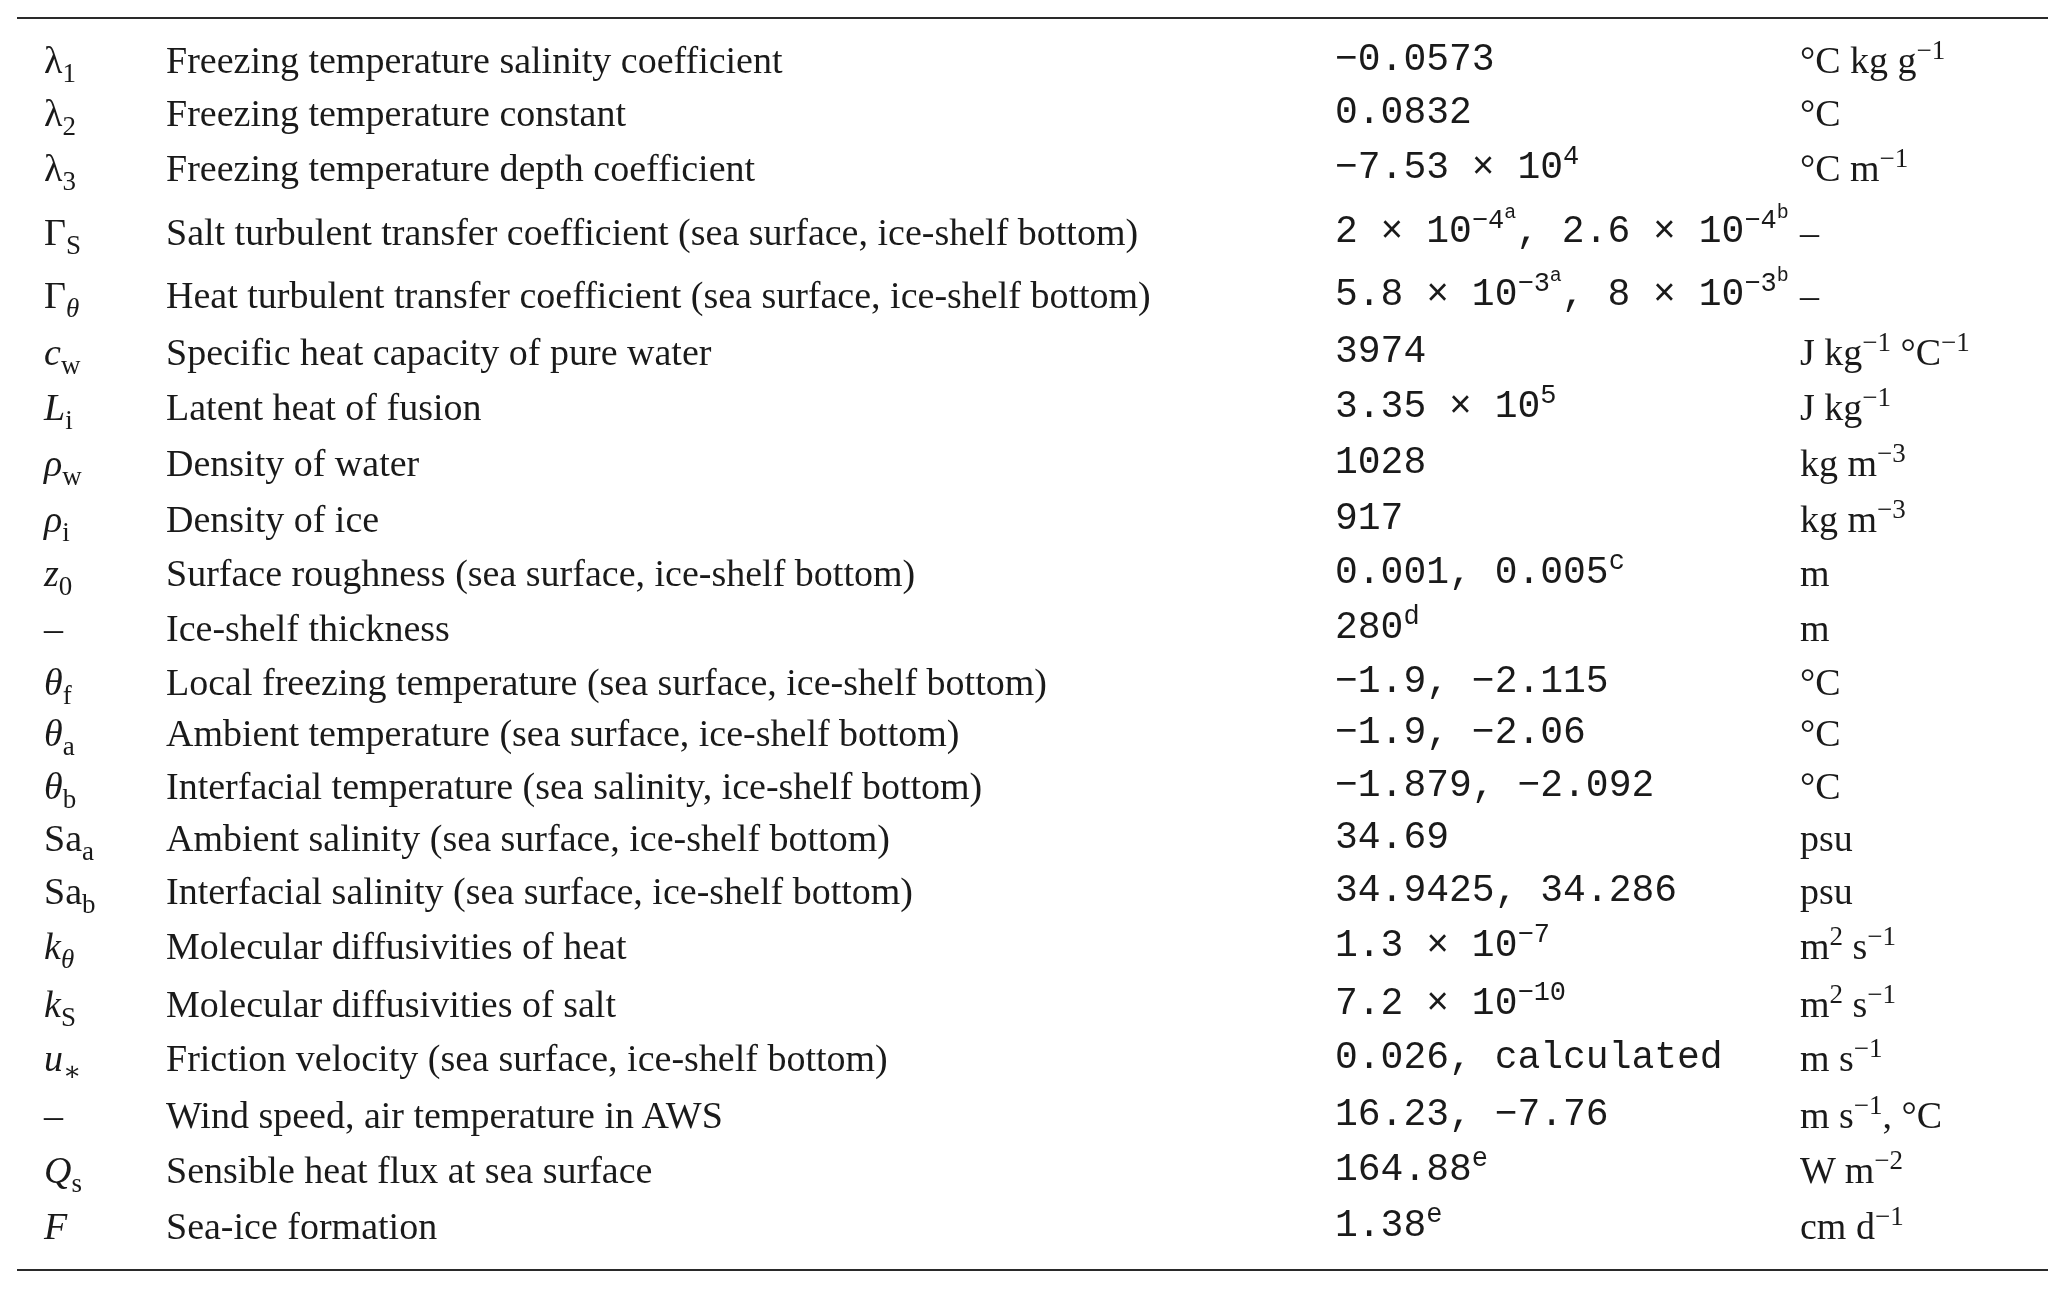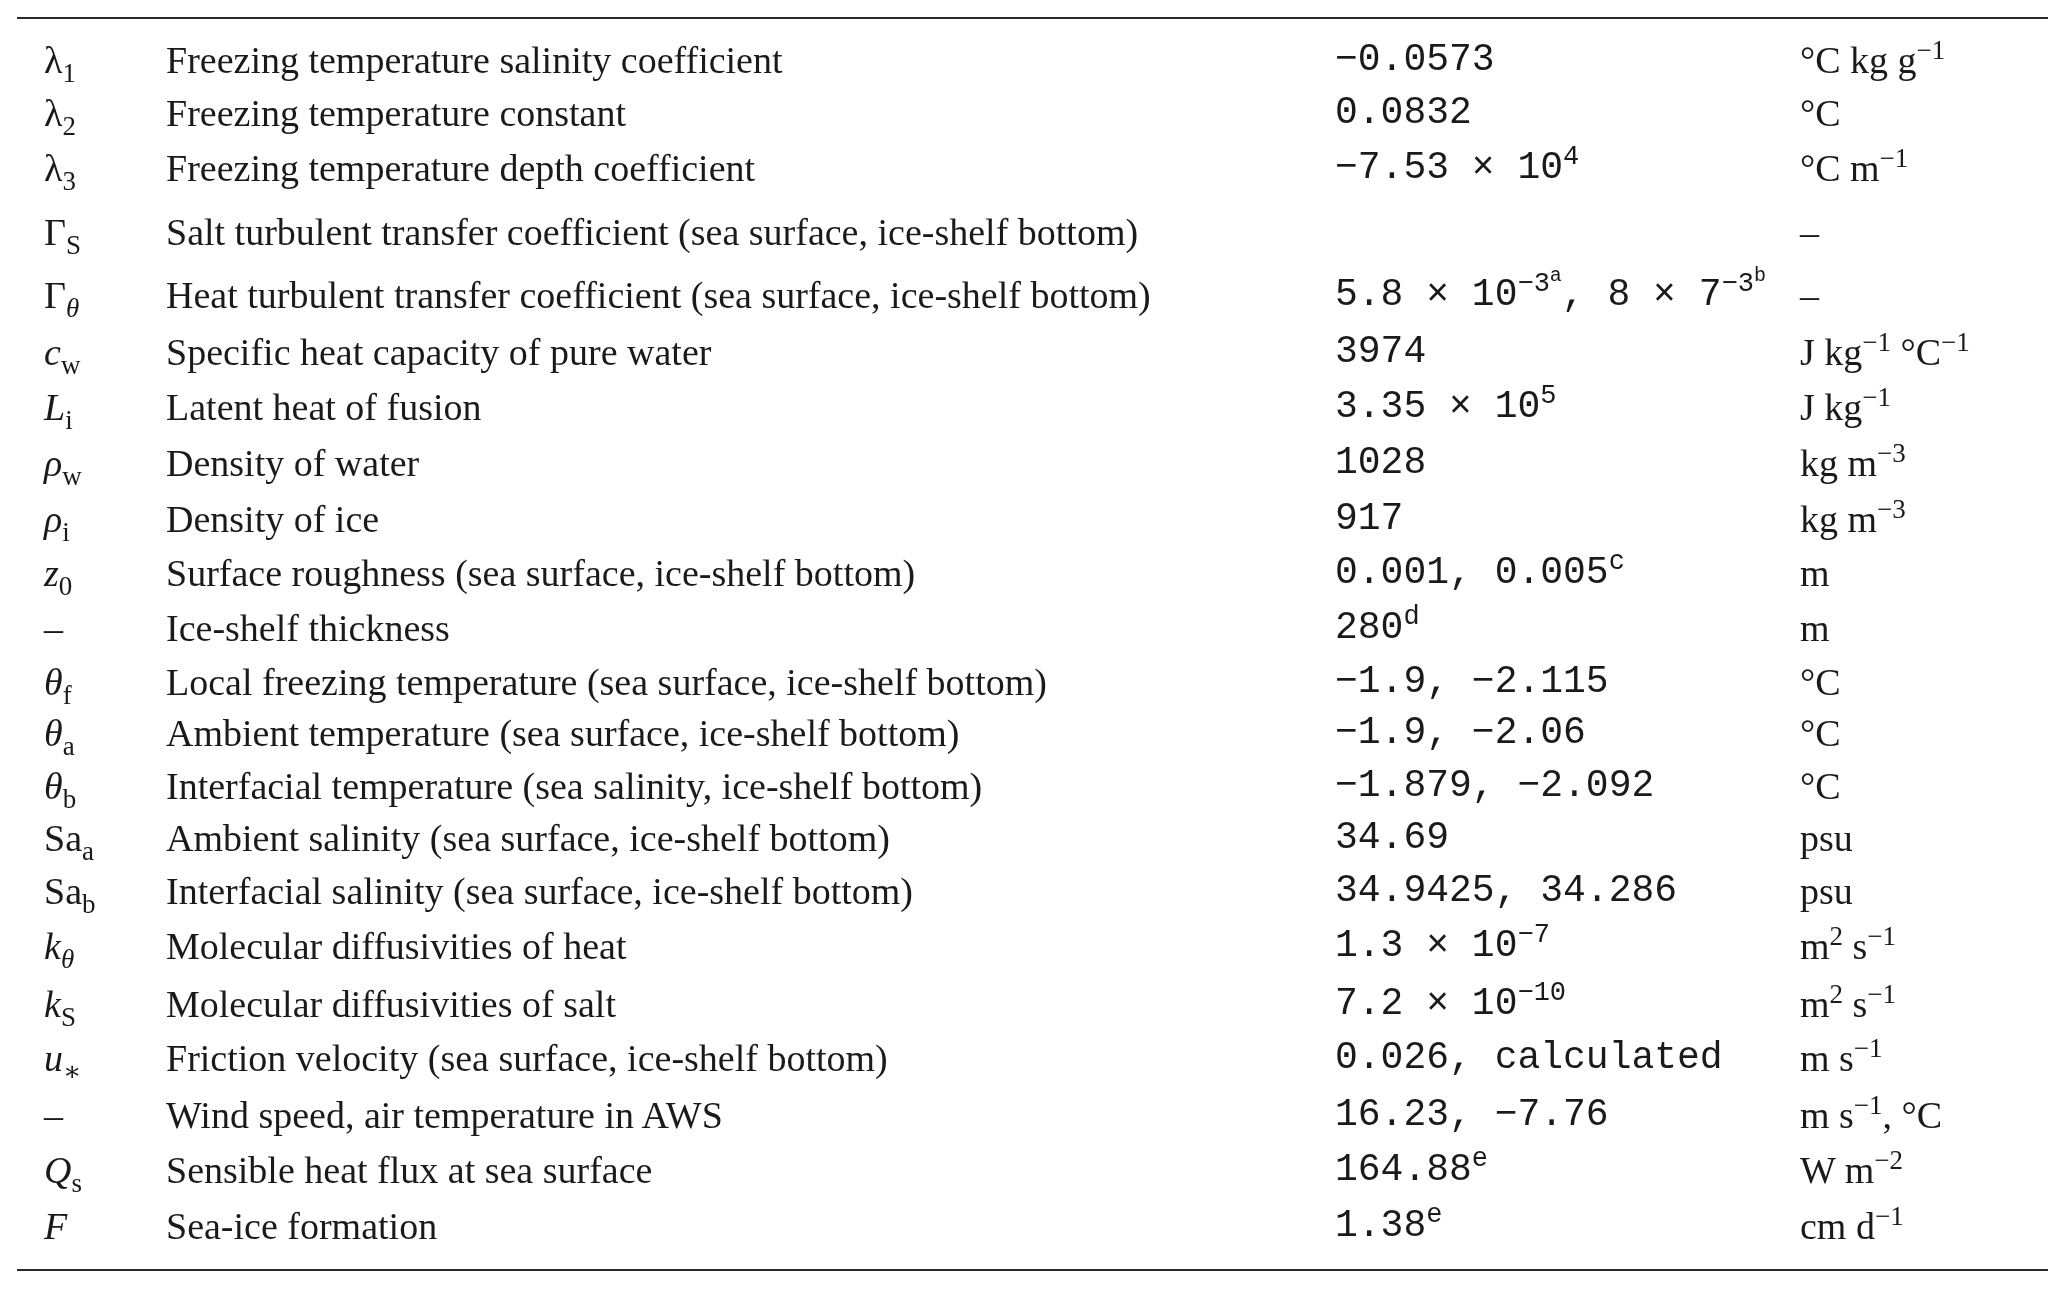--- a/index.html
+++ b/index.html
@@ -96,26 +96,27 @@
     </div>
     <div class="row" style="top: 143px;">
       <span class="cell c-sym"><span>λ</span><span class="sub">3</span></span>
       <span class="cell c-desc">Freezing temperature depth coefficient</span>
       <span class="cell c-val"><span>−7.53 × 10</span><span class="sup">4</span></span>
       <span class="cell c-unit"><span>°C m</span><span class="sup">−1</span></span>
     </div>
     <div class="row" style="top: 207px;">
       <span class="cell c-sym"><span>Γ</span><span class="sub">S</span></span>
       <span class="cell c-desc">Salt turbulent transfer coefficient (sea surface, ice-shelf bottom)</span>
+      <span class="cell c-val"><span>2 × 10</span><span class="sup">−4</span><span class="sup2">a</span><span>, 2.6 × 10</span><span class="sup">−4</span><span class="sup2">b</span></span>
       <span class="cell c-unit"><span>–</span></span>
     </div>
     <div class="row" style="top: 270px;">
       <span class="cell c-sym"><span>Γ</span><span class="sub it">θ</span></span>
       <span class="cell c-desc">Heat turbulent transfer coefficient (sea surface, ice-shelf bottom)</span>
-      <span class="cell c-val"><span>5.8 × 10</span><span class="sup">−3</span><span class="sup2">a</span><span>, 8 × 7</span><span class="sup">−3</span><span class="sup2">b</span></span>
+      <span class="cell c-val"><span>5.8 × 10</span><span class="sup">−3</span><span class="sup2">a</span><span>, 8 × 10</span><span class="sup">−3</span><span class="sup2">b</span></span>
       <span class="cell c-unit"><span>–</span></span>
     </div>
     <div class="row" style="top: 327px;">
       <span class="cell c-sym"><span class="it">c</span><span class="sub">w</span></span>
       <span class="cell c-desc">Specific heat capacity of pure water</span>
       <span class="cell c-val"><span>3974</span></span>
       <span class="cell c-unit"><span>J kg</span><span class="sup">−1</span><span> °C</span><span class="sup">−1</span></span>
     </div>
     <div class="row" style="top: 382px;">
       <span class="cell c-sym"><span class="it">L</span><span class="sub">i</span></span>

